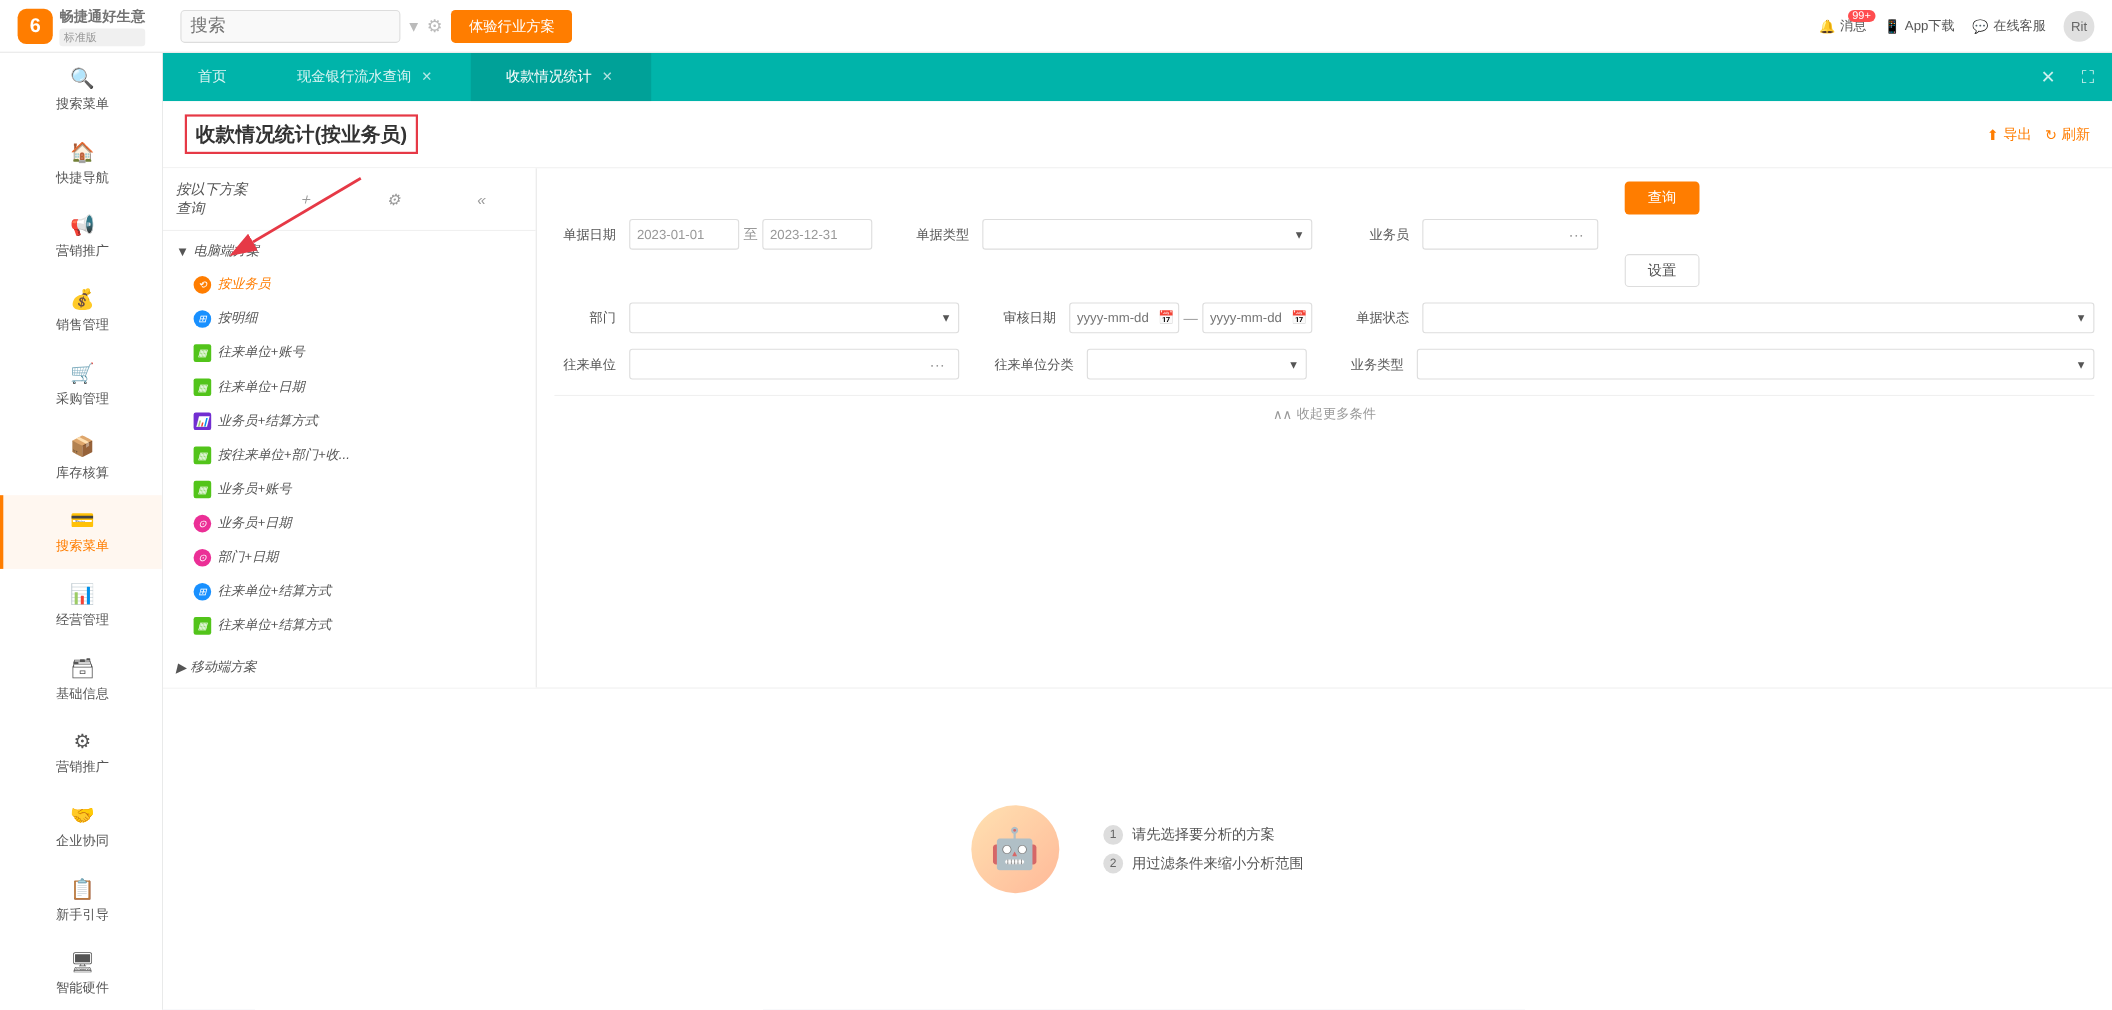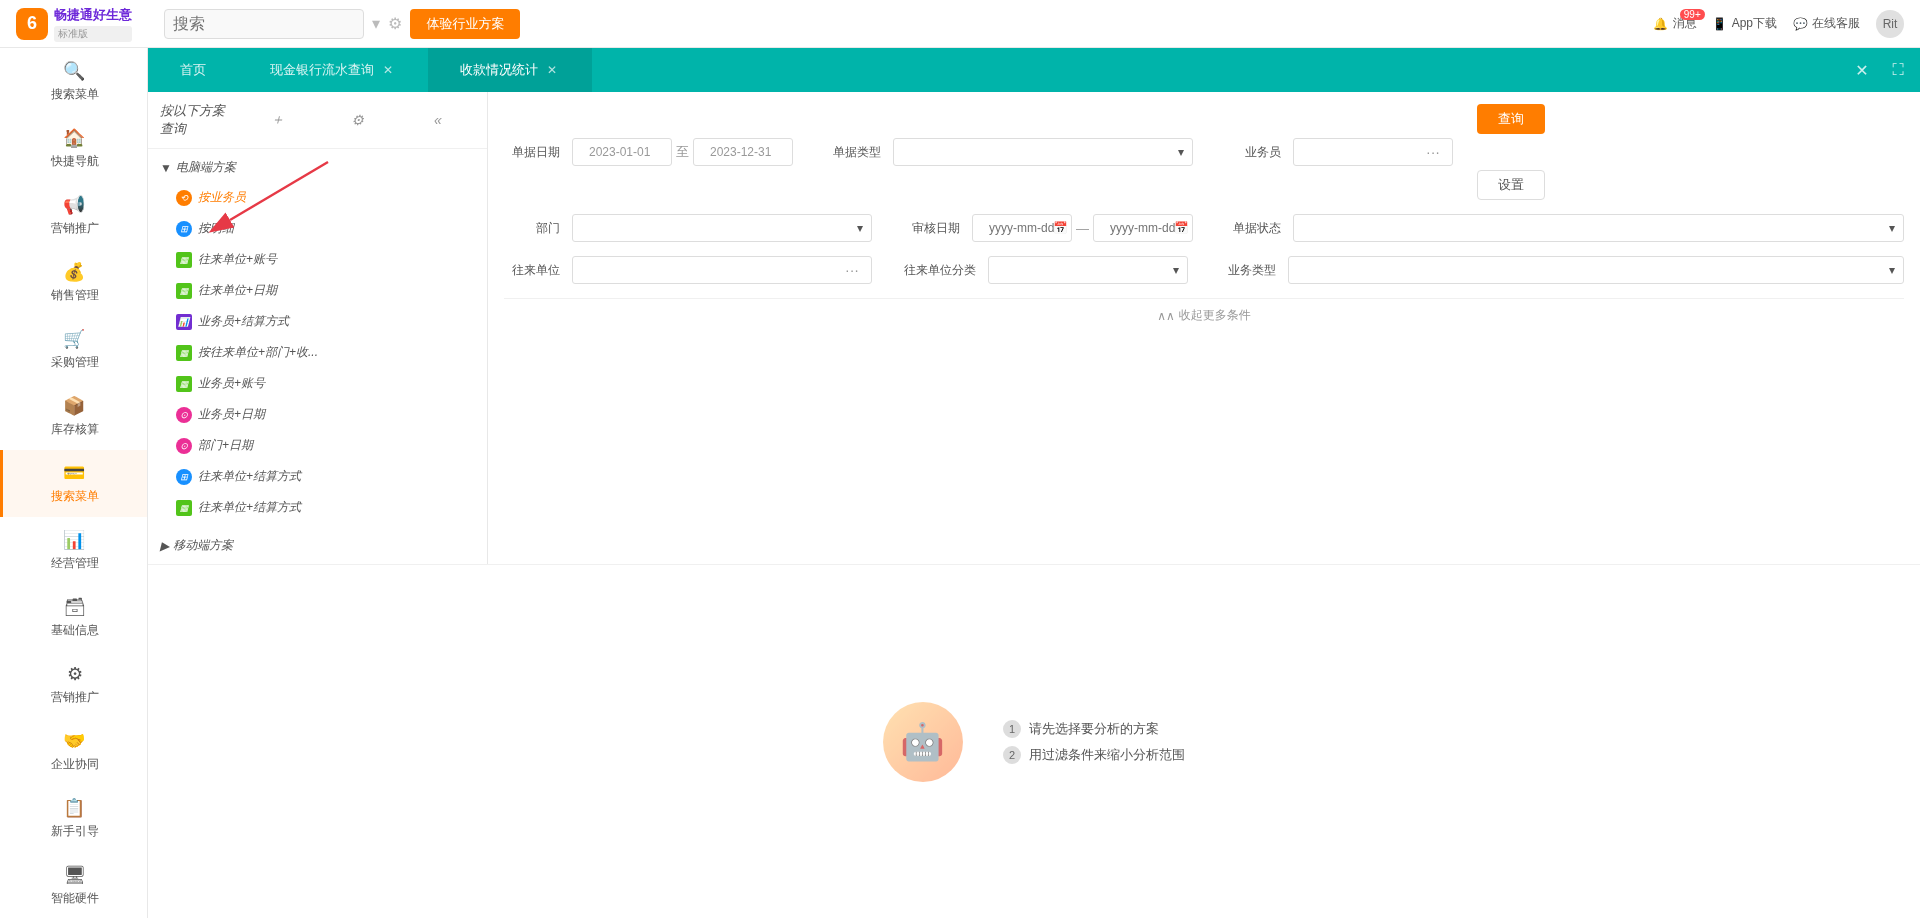--- a/index.html
+++ b/index.html
@@ -314,21 +314,21 @@
     .date-range {
       display: flex;
       align-items: center;
       gap: 4px;
     }
     .date-input {
       width: 100px;
       height: 28px;
       border: 1px solid #ddd;
       border-radius: 3px;
-      padding: 0 16px;
+      padding: 0 6px;
       font-size: 12px;
       color: #999;
     }
     .filter-select {
       height: 28px;
       border: 1px solid #ddd;
       border-radius: 3px;
       padding: 0 8px;
       font-size: 12px;
       color: #555;
@@ -435,21 +435,21 @@
   </style>
 </head>
 <body>
 
 <div class="top-header">
   <div class="logo-area">
     <div class="logo-icon">
       <span>6</span>
     </div>
     <div style="display:flex;flex-direction:column;gap:2px;">
-      <span style="font-size:13px;font-weight:bold;color:#6d28d9;font-family:Liberation Serif, serif;">畅捷通好生意</span>
+      <span style="font-size:13px;font-weight:bold;color:#737373;font-family:Liberation Serif, serif;">畅捷通好生意</span>
       <span class="version-badge">标准版</span>
     </div>
   </div>
   <div class="header-search">
     <input class="search-box" type="text" placeholder="搜索" style="">
     <span style="color:#bbb;cursor:pointer;font-size:16px;">▾</span>
     <span style="color:#bbb;cursor:pointer;font-size:16px;">⚙</span>
     <button class="header-tabs-btn">体验行业方案</button>
   </div>
   <div class="header-right">
@@ -545,20 +545,33 @@
         <span class="tab-close">✕</span>
       </div>
       <div class="tab-bar-right">
         <span class="tab-bar-btn">✕</span>
         <span class="tab-bar-btn">⛶</span>
       </div>
     </div>
 
     <div class="page-content">
 
+      <div class="page-header">
+        <span class="page-title red-highlight">收款情况统计(按业务员)</span>
+        <div class="page-actions">
+          <div class="action-btn">
+            <span>⬆</span>
+            <span>导出</span>
+          </div>
+          <div class="action-btn">
+            <span>↻</span>
+            <span>刷新</span>
+          </div>
+        </div>
+      </div>
 
       <div class="filter-panel">
 
         <div class="filter-scheme">
           <div class="scheme-header">
             <span>按以下方案查询</span>
             <span class="scheme-header-btn">＋</span>
             <span class="scheme-header-btn">⚙</span>
             <span class="scheme-header-btn">«</span>
           </div>

